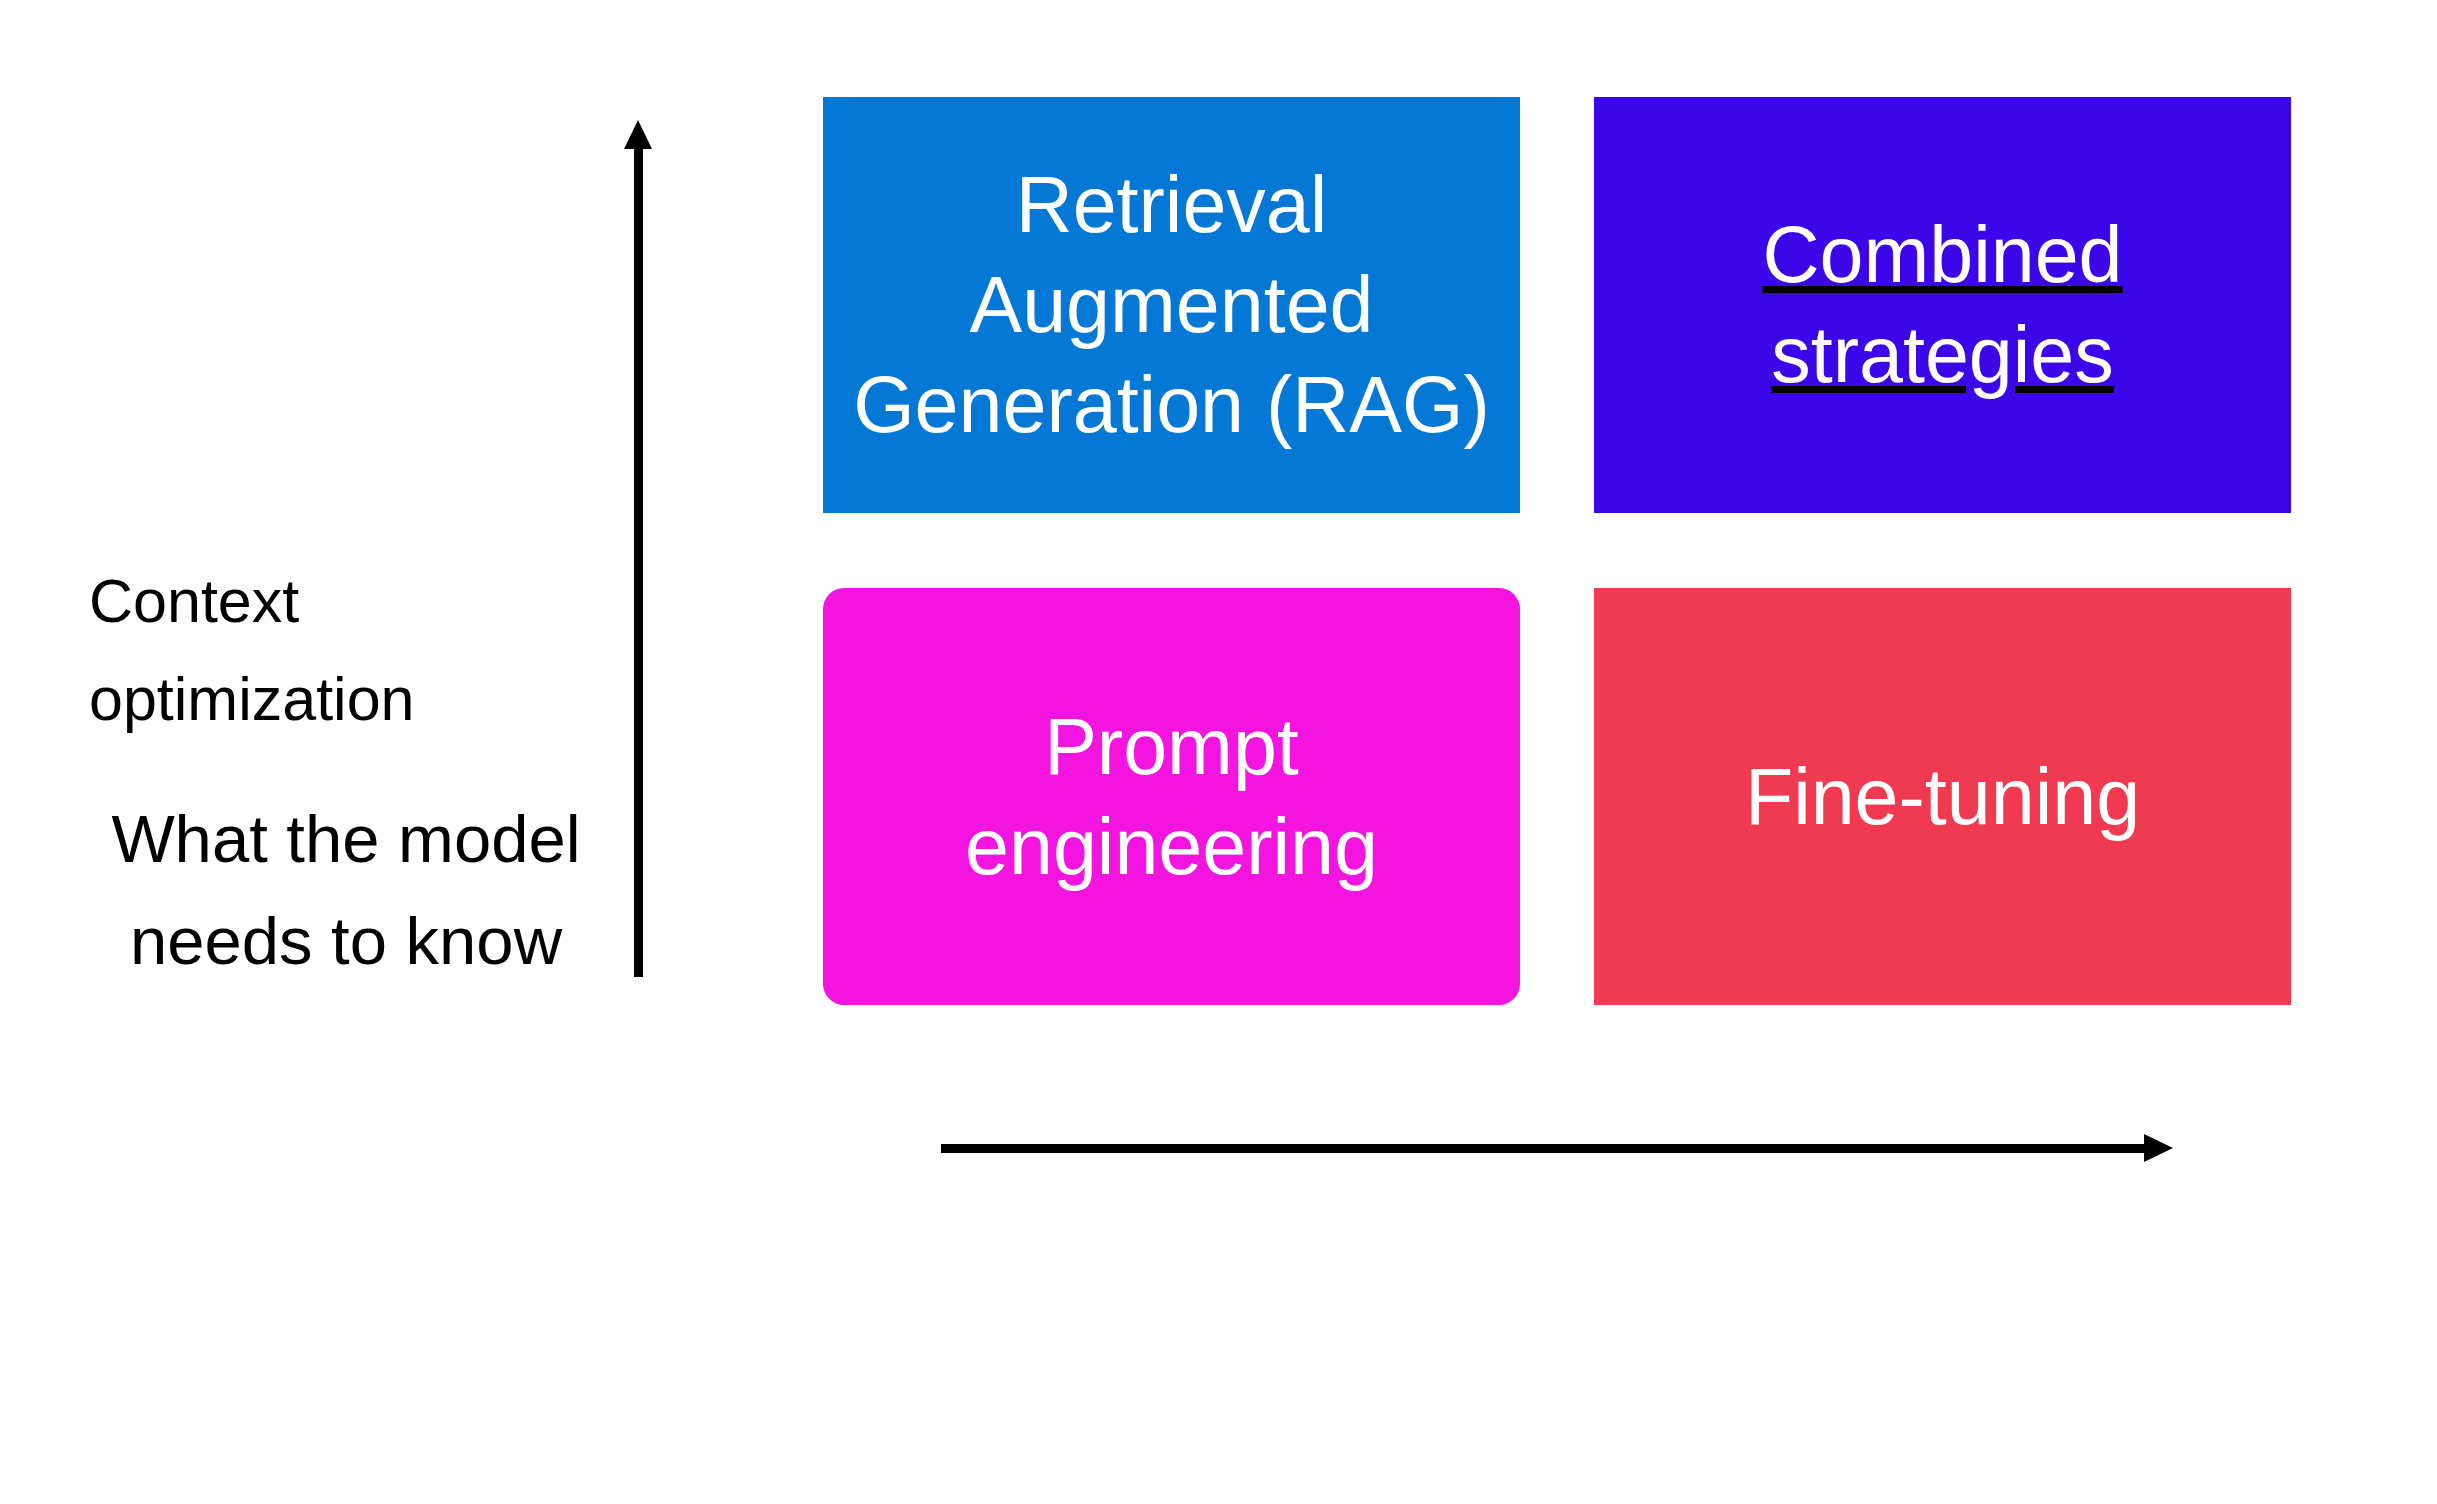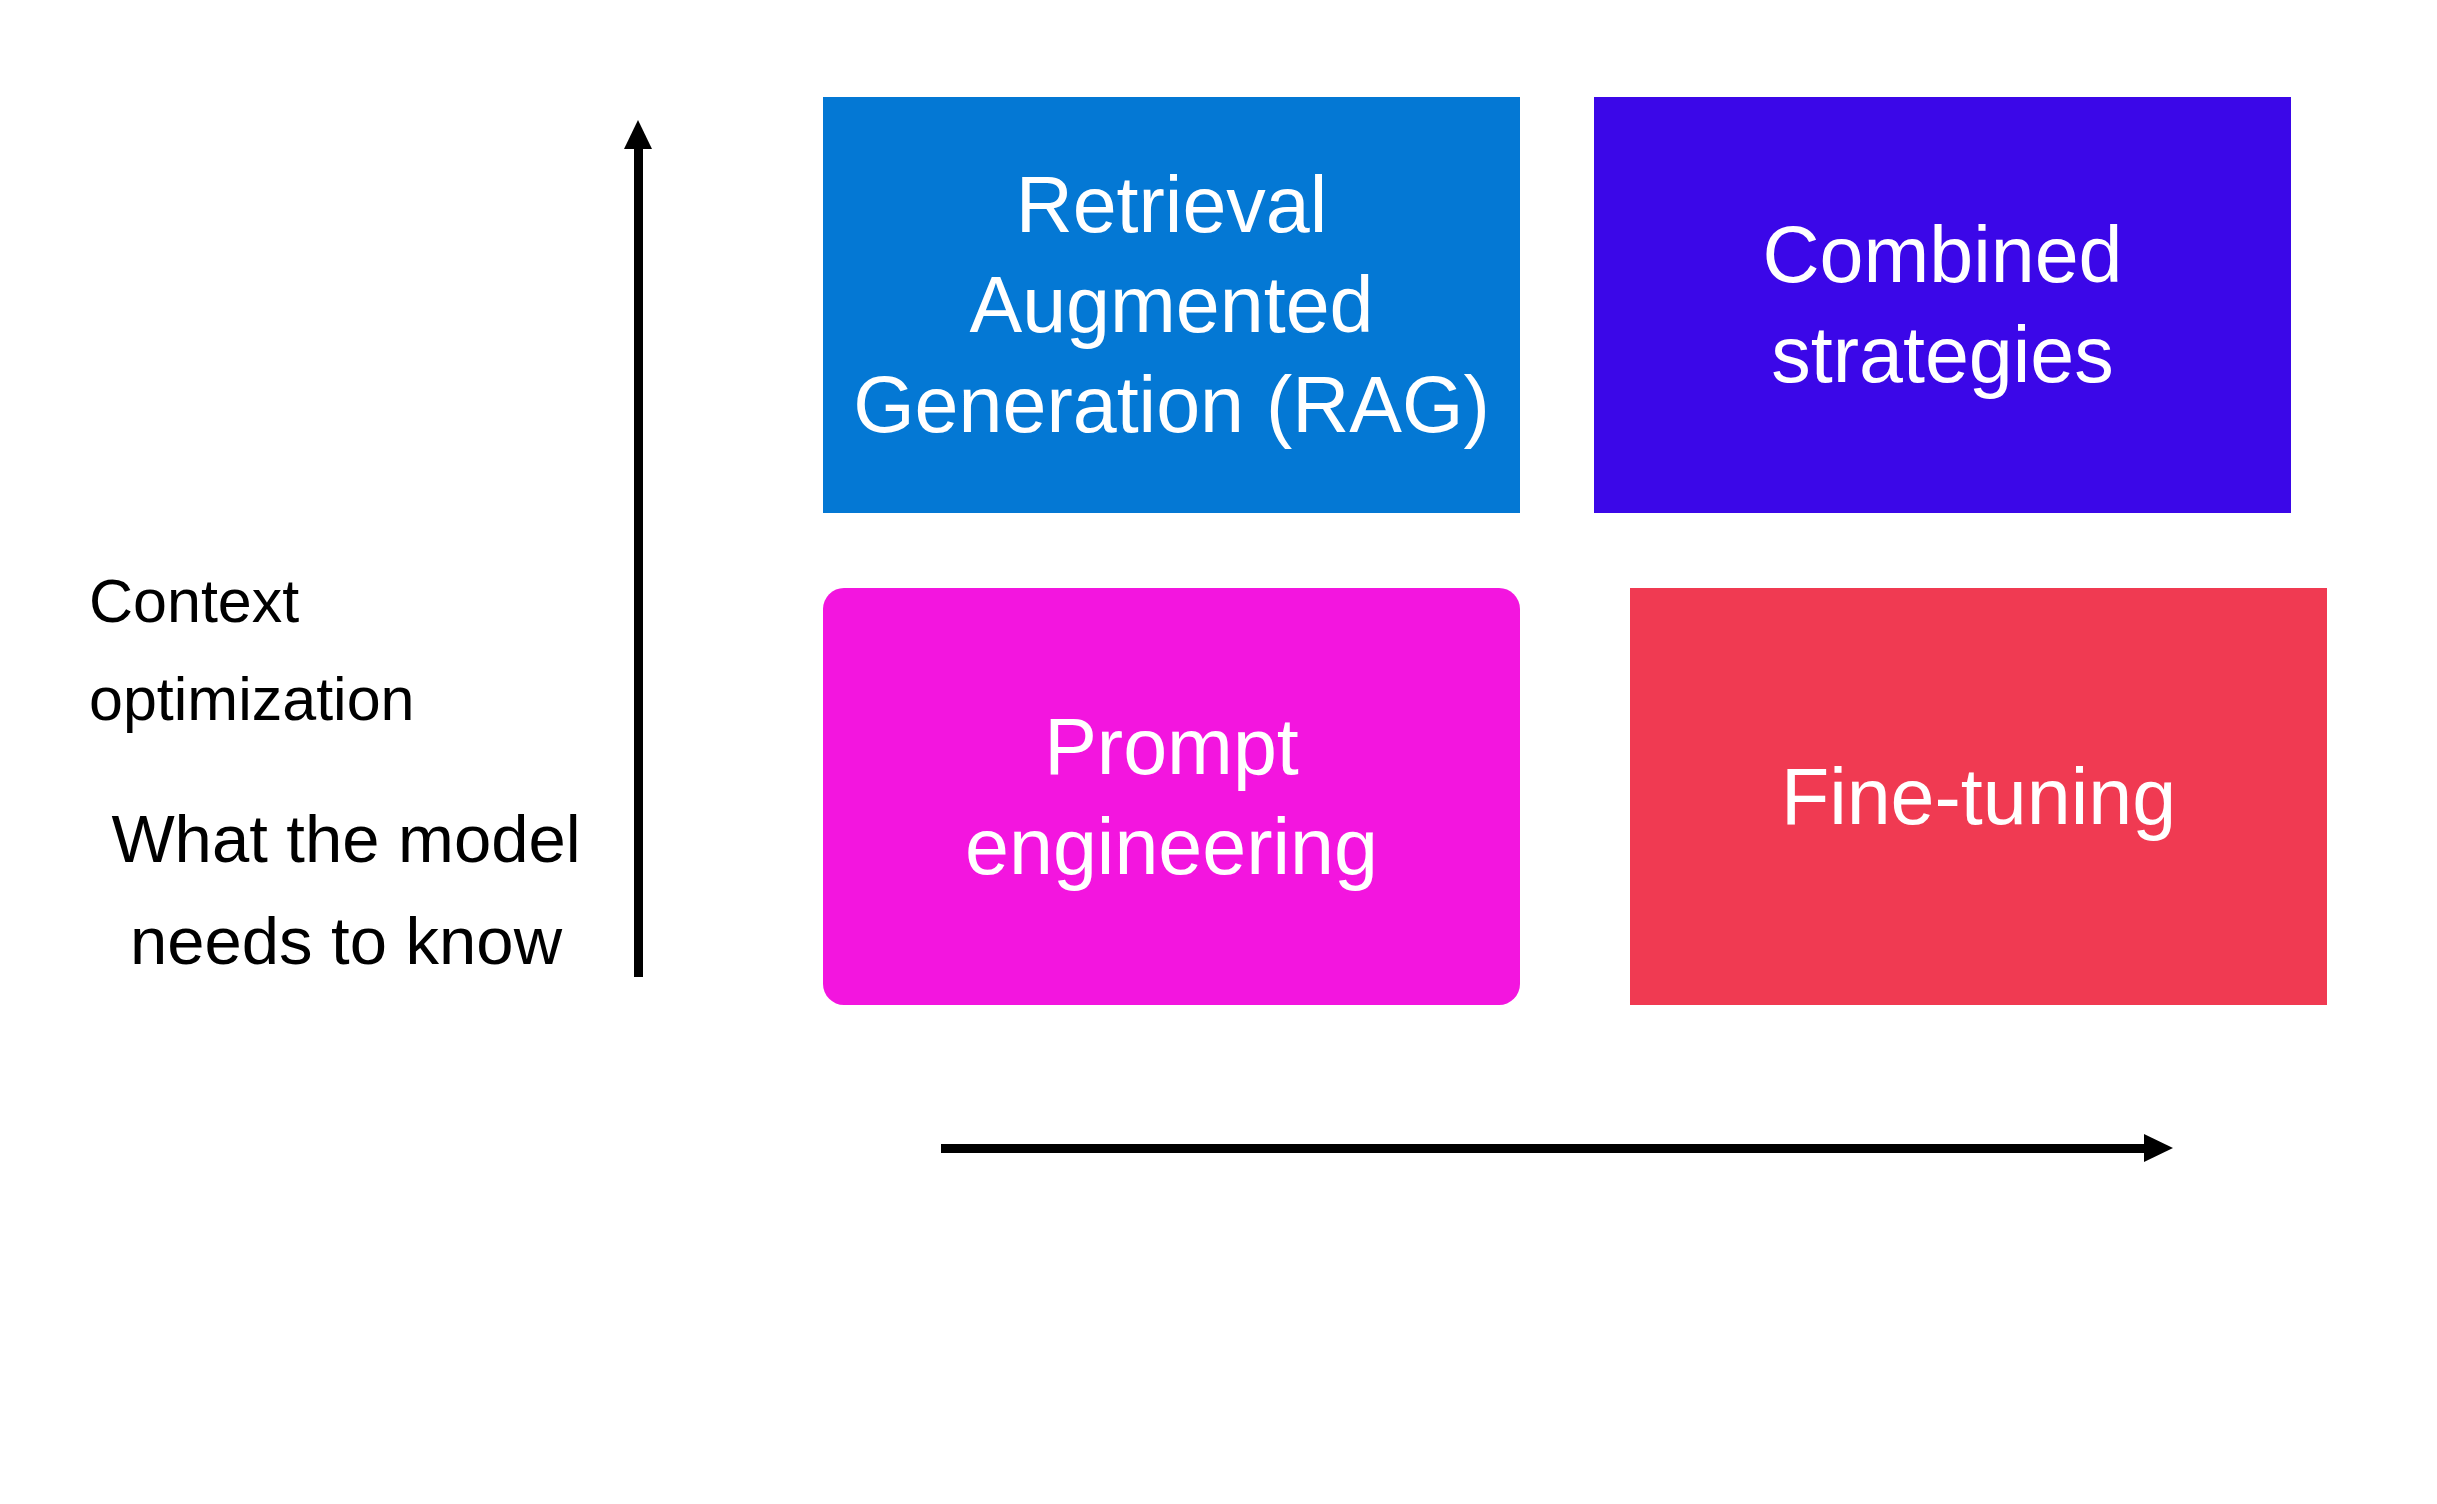--- a/index.html
+++ b/index.html
@@ -104,31 +104,31 @@
     <div class="h-shaft"></div>
     <div class="h-head"></div>
   </div>
 
   <div class="box box-rag" style="background: rgb(4, 120, 212);">
     <span class="box-label">Retrieval
 Augmented
 Generation (RAG)</span>
   </div>
 
-  <div class="box box-combined" style="background: rgb(59, 7, 232);">
+  <div class="box box-combined" style="background: rgb(59, 7, 232); text-decoration: underline;">
     <span class="box-label">Combined
 strategies</span>
   </div>
 
   <div class="box box-prompt" style="background: rgb(243, 21, 223); border-radius: 21px;">
     <span class="box-label">Prompt
 engineering</span>
   </div>
 
-  <div class="box box-finetune" style="background: rgb(240, 58, 82); margin-left: 36px;">
+  <div class="box box-finetune" style="background: rgb(240, 58, 82);">
     <span class="box-label">Fine-tuning</span>
   </div>
 
   <div class="y-label-block">
     <div class="axis-title">Context
 optimization</div>
     <div class="axis-subtitle">What the model
 needs to know</div>
   </div>
 

